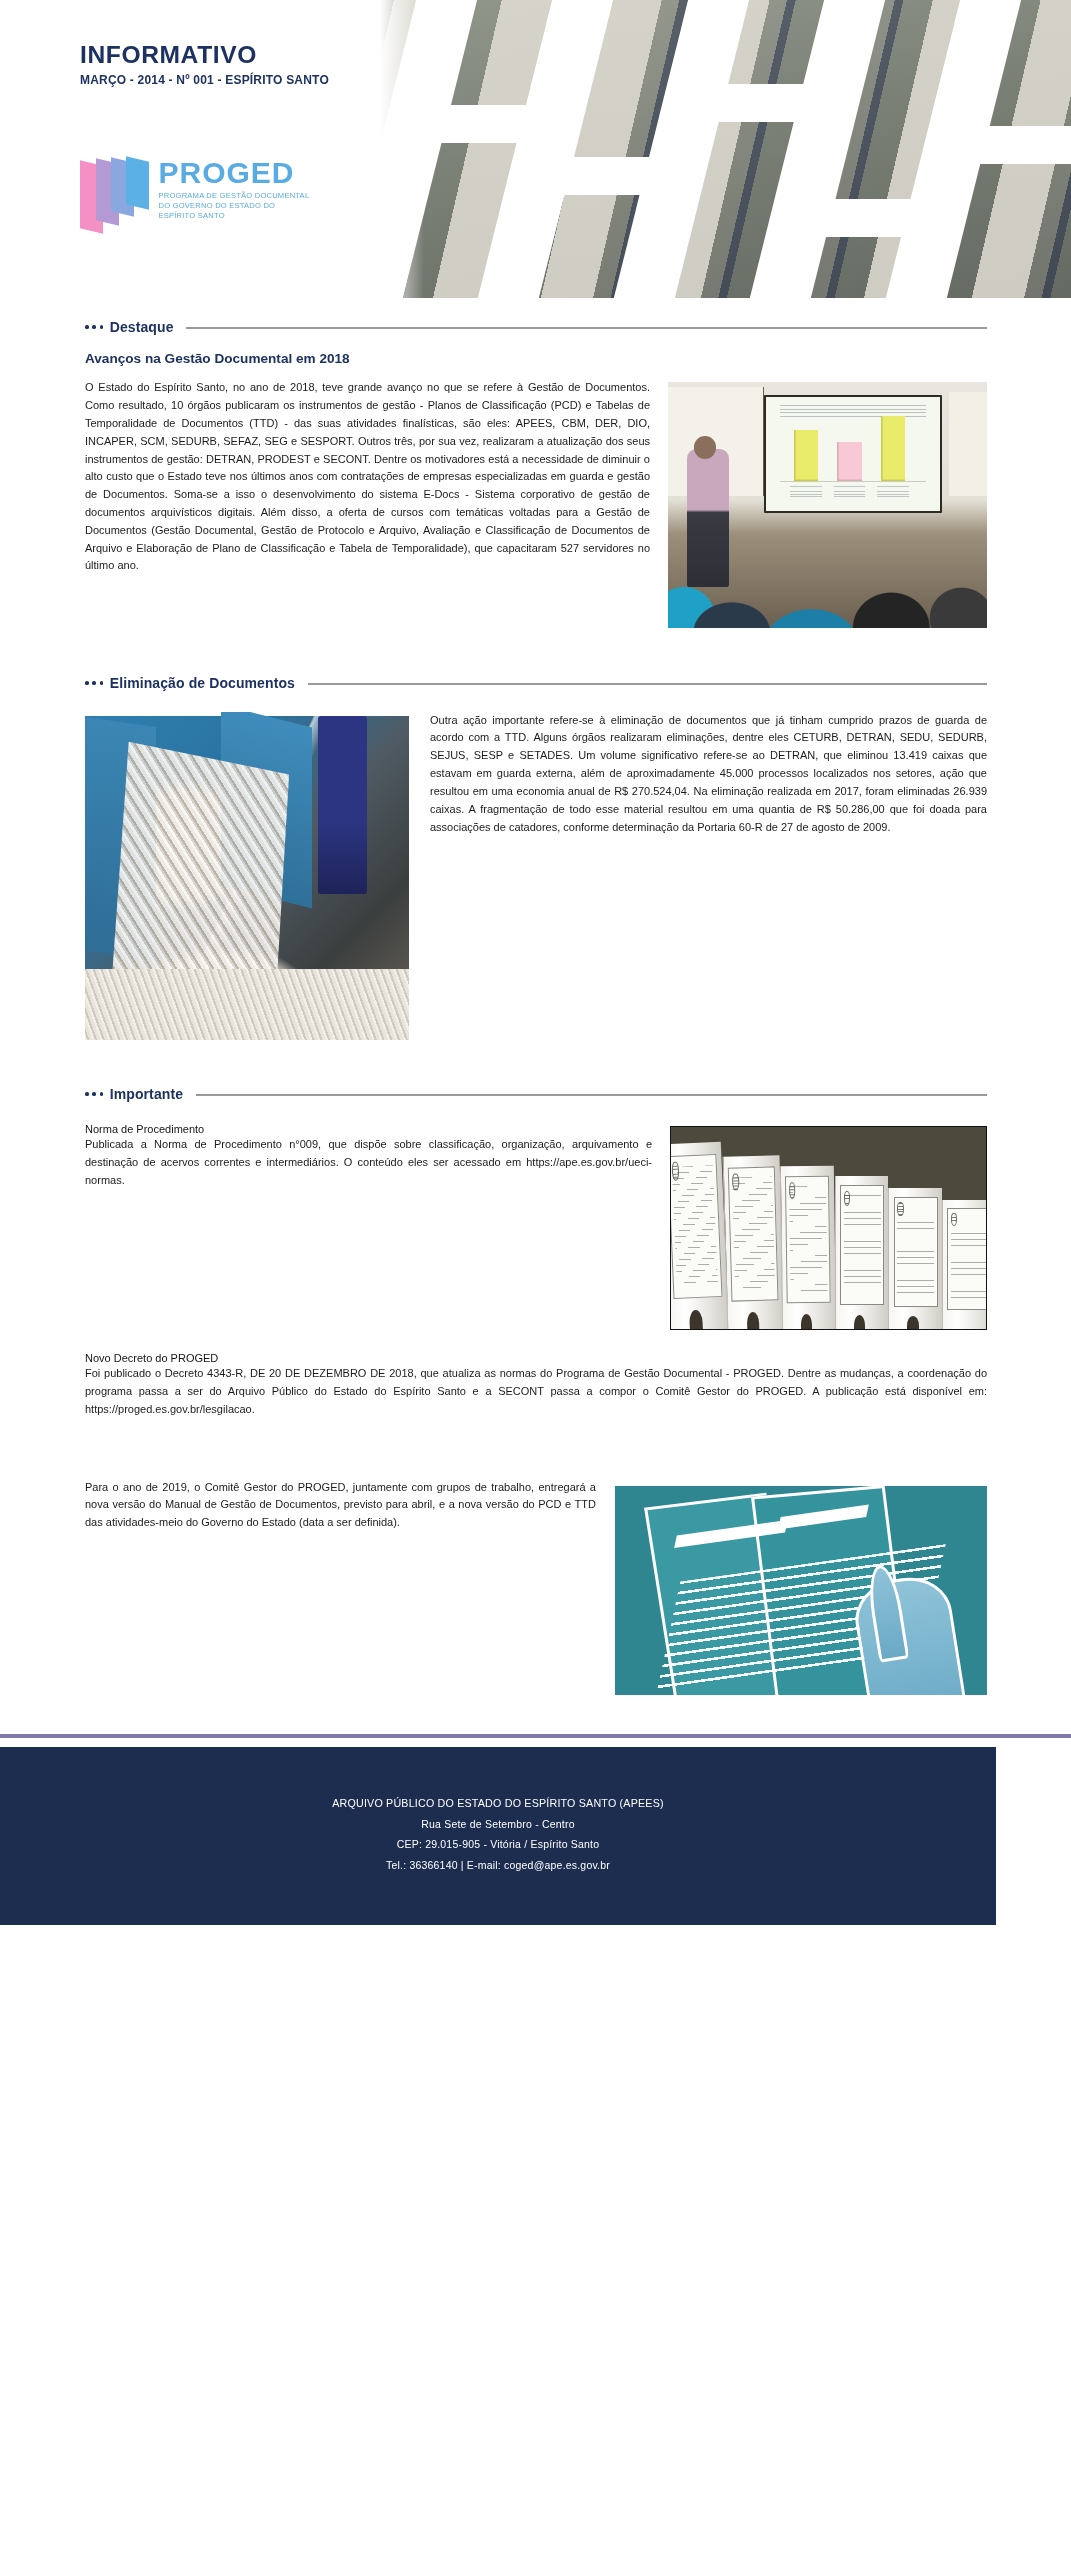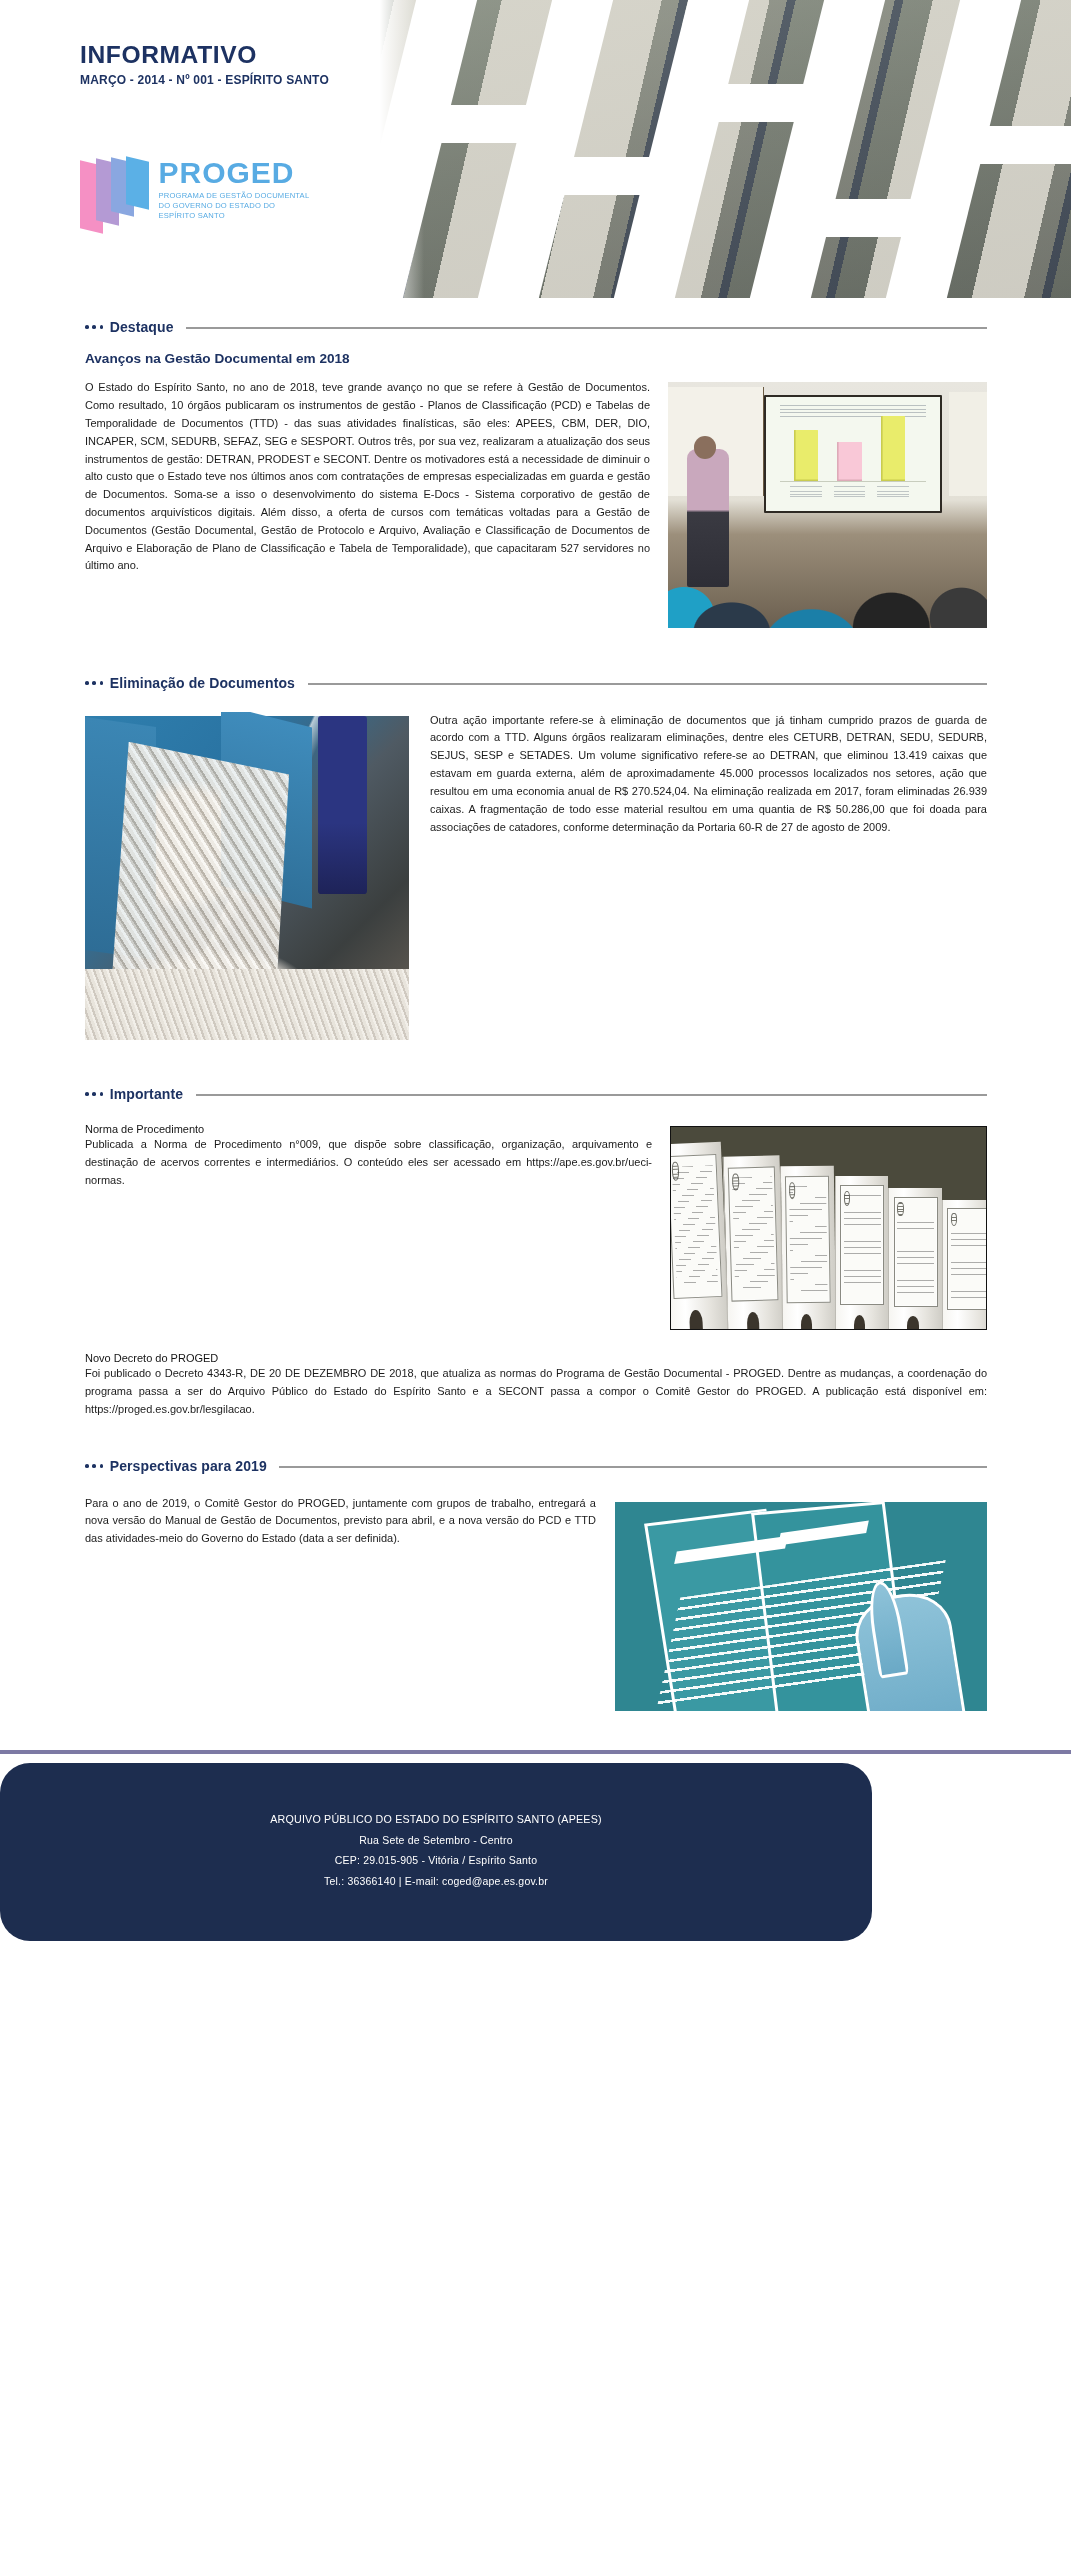--- a/index.html
+++ b/index.html
@@ -366,25 +366,24 @@
 
   
   .foot-rule {
     width: 1072px;
     height: 3.1px;
     background: #7d7aa4;
     margin-top: 29px;
   }
   .foot-gap { width: 1072px; height: 9.4px; background: #fff; }
   .footer {
-    width: 872px;
+    width: 996px;
     background: #1d2d4f;
     padding: 46px 0 50px;
     text-align: center;
-    border-radius: 30px;
   }
   .footer div {
     color: #ffffff;
     font-size: 10.5px;
     line-height: 1.95;
     letter-spacing: 0.2px;
   }
   .footer .f-org { font-size: 10.7px; }
 </style>
 </head>
@@ -567,29 +566,20 @@
 
     <div class="gap-s"></div>
 
     <div>
       <div class="sub-h">Novo Decreto do PROGED</div>
       <p class="body">Foi publicado o Decreto 4343-R, DE 20 DE DEZEMBRO DE 2018, que atualiza as normas do Programa de Gestão Documental - PROGED. Dentre as mudanças, a coordenação do programa passa a ser do Arquivo Público do Estado do Espírito Santo e a SECONT passa a compor o Comitê Gestor do PROGED. A publicação está disponível em: https://proged.es.gov.br/lesgilacao.</p>
     </div>
 
     <div class="gap-xl"></div>
 
-    <div class="sec-head">
-      <span class="sec-dots">
-          <i></i>
-          <i></i>
-          <i></i>
-        </span>
-      <span class="sec-title">Perspectivas para 2019</span>
-      <span class="sec-rule"></span>
-    </div>
 
     <div class="gap-m"></div>
 
     <div class="block">
       <div class="photo photo-teal">
         <span class="tl-docA"></span>
         <span class="tl-docB"></span>
         <span class="tl-heading"></span>
         <span class="tl-heading2"></span>
         <span class="tl-lines"></span>

